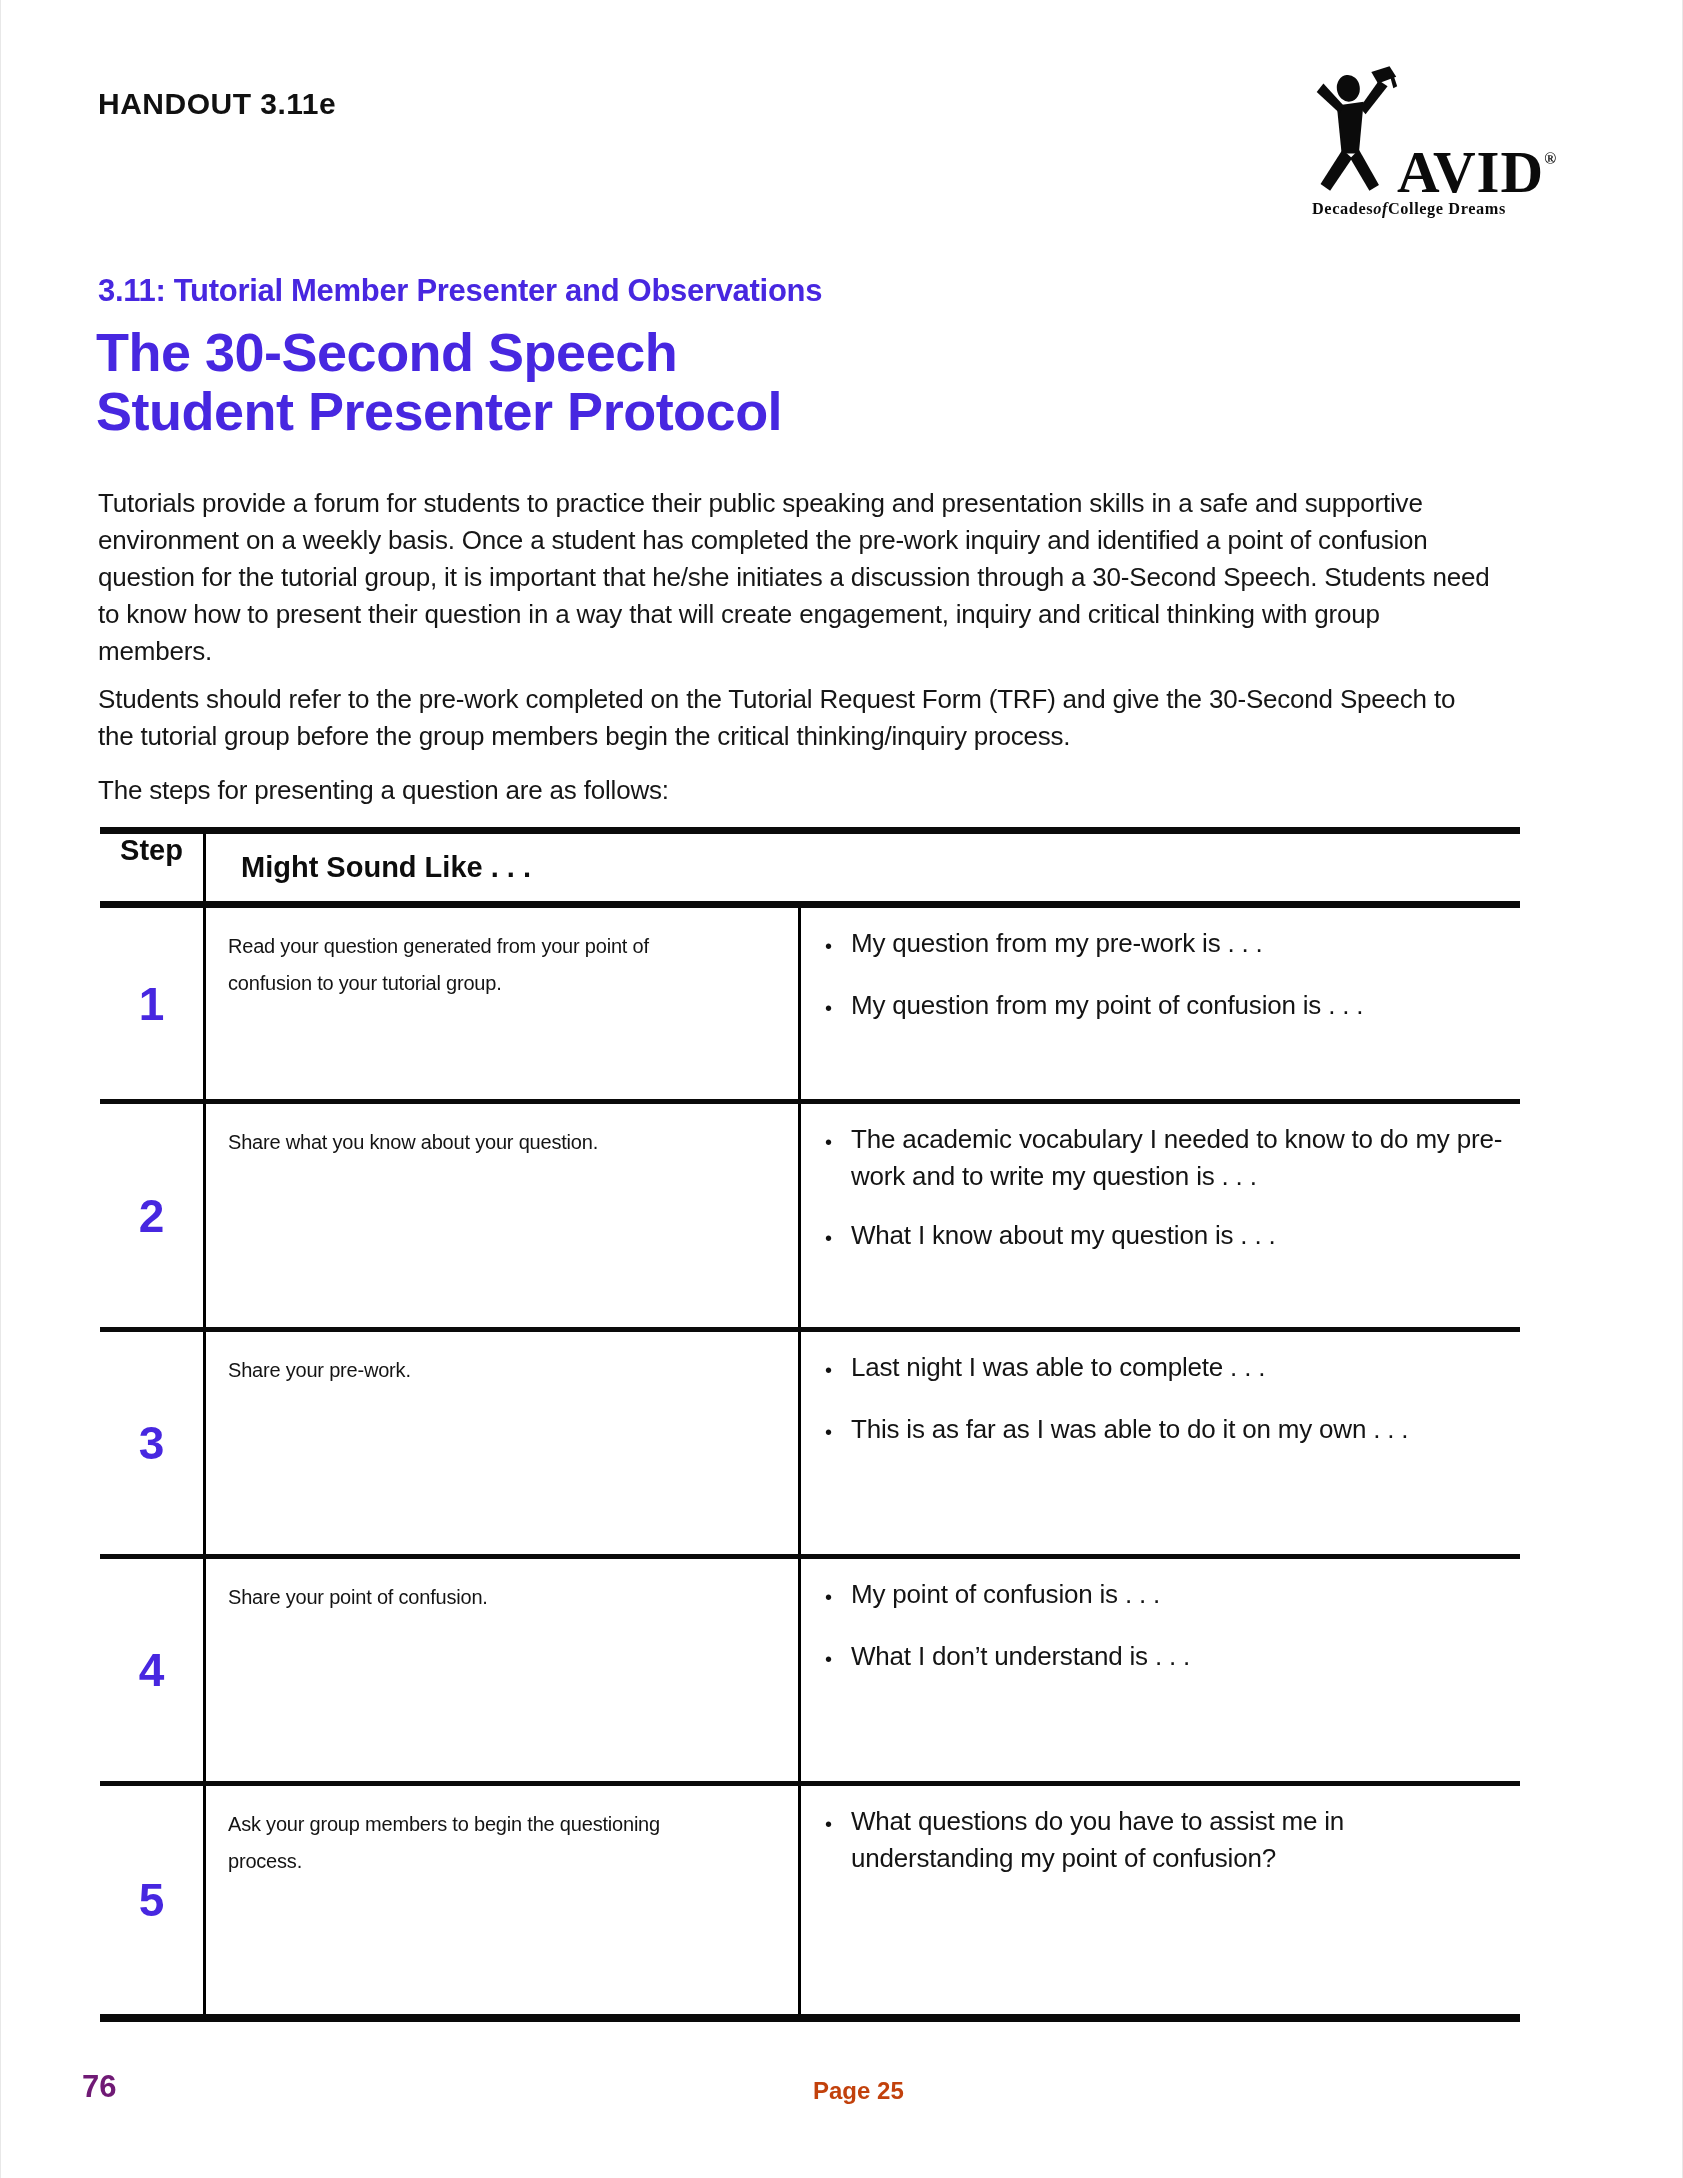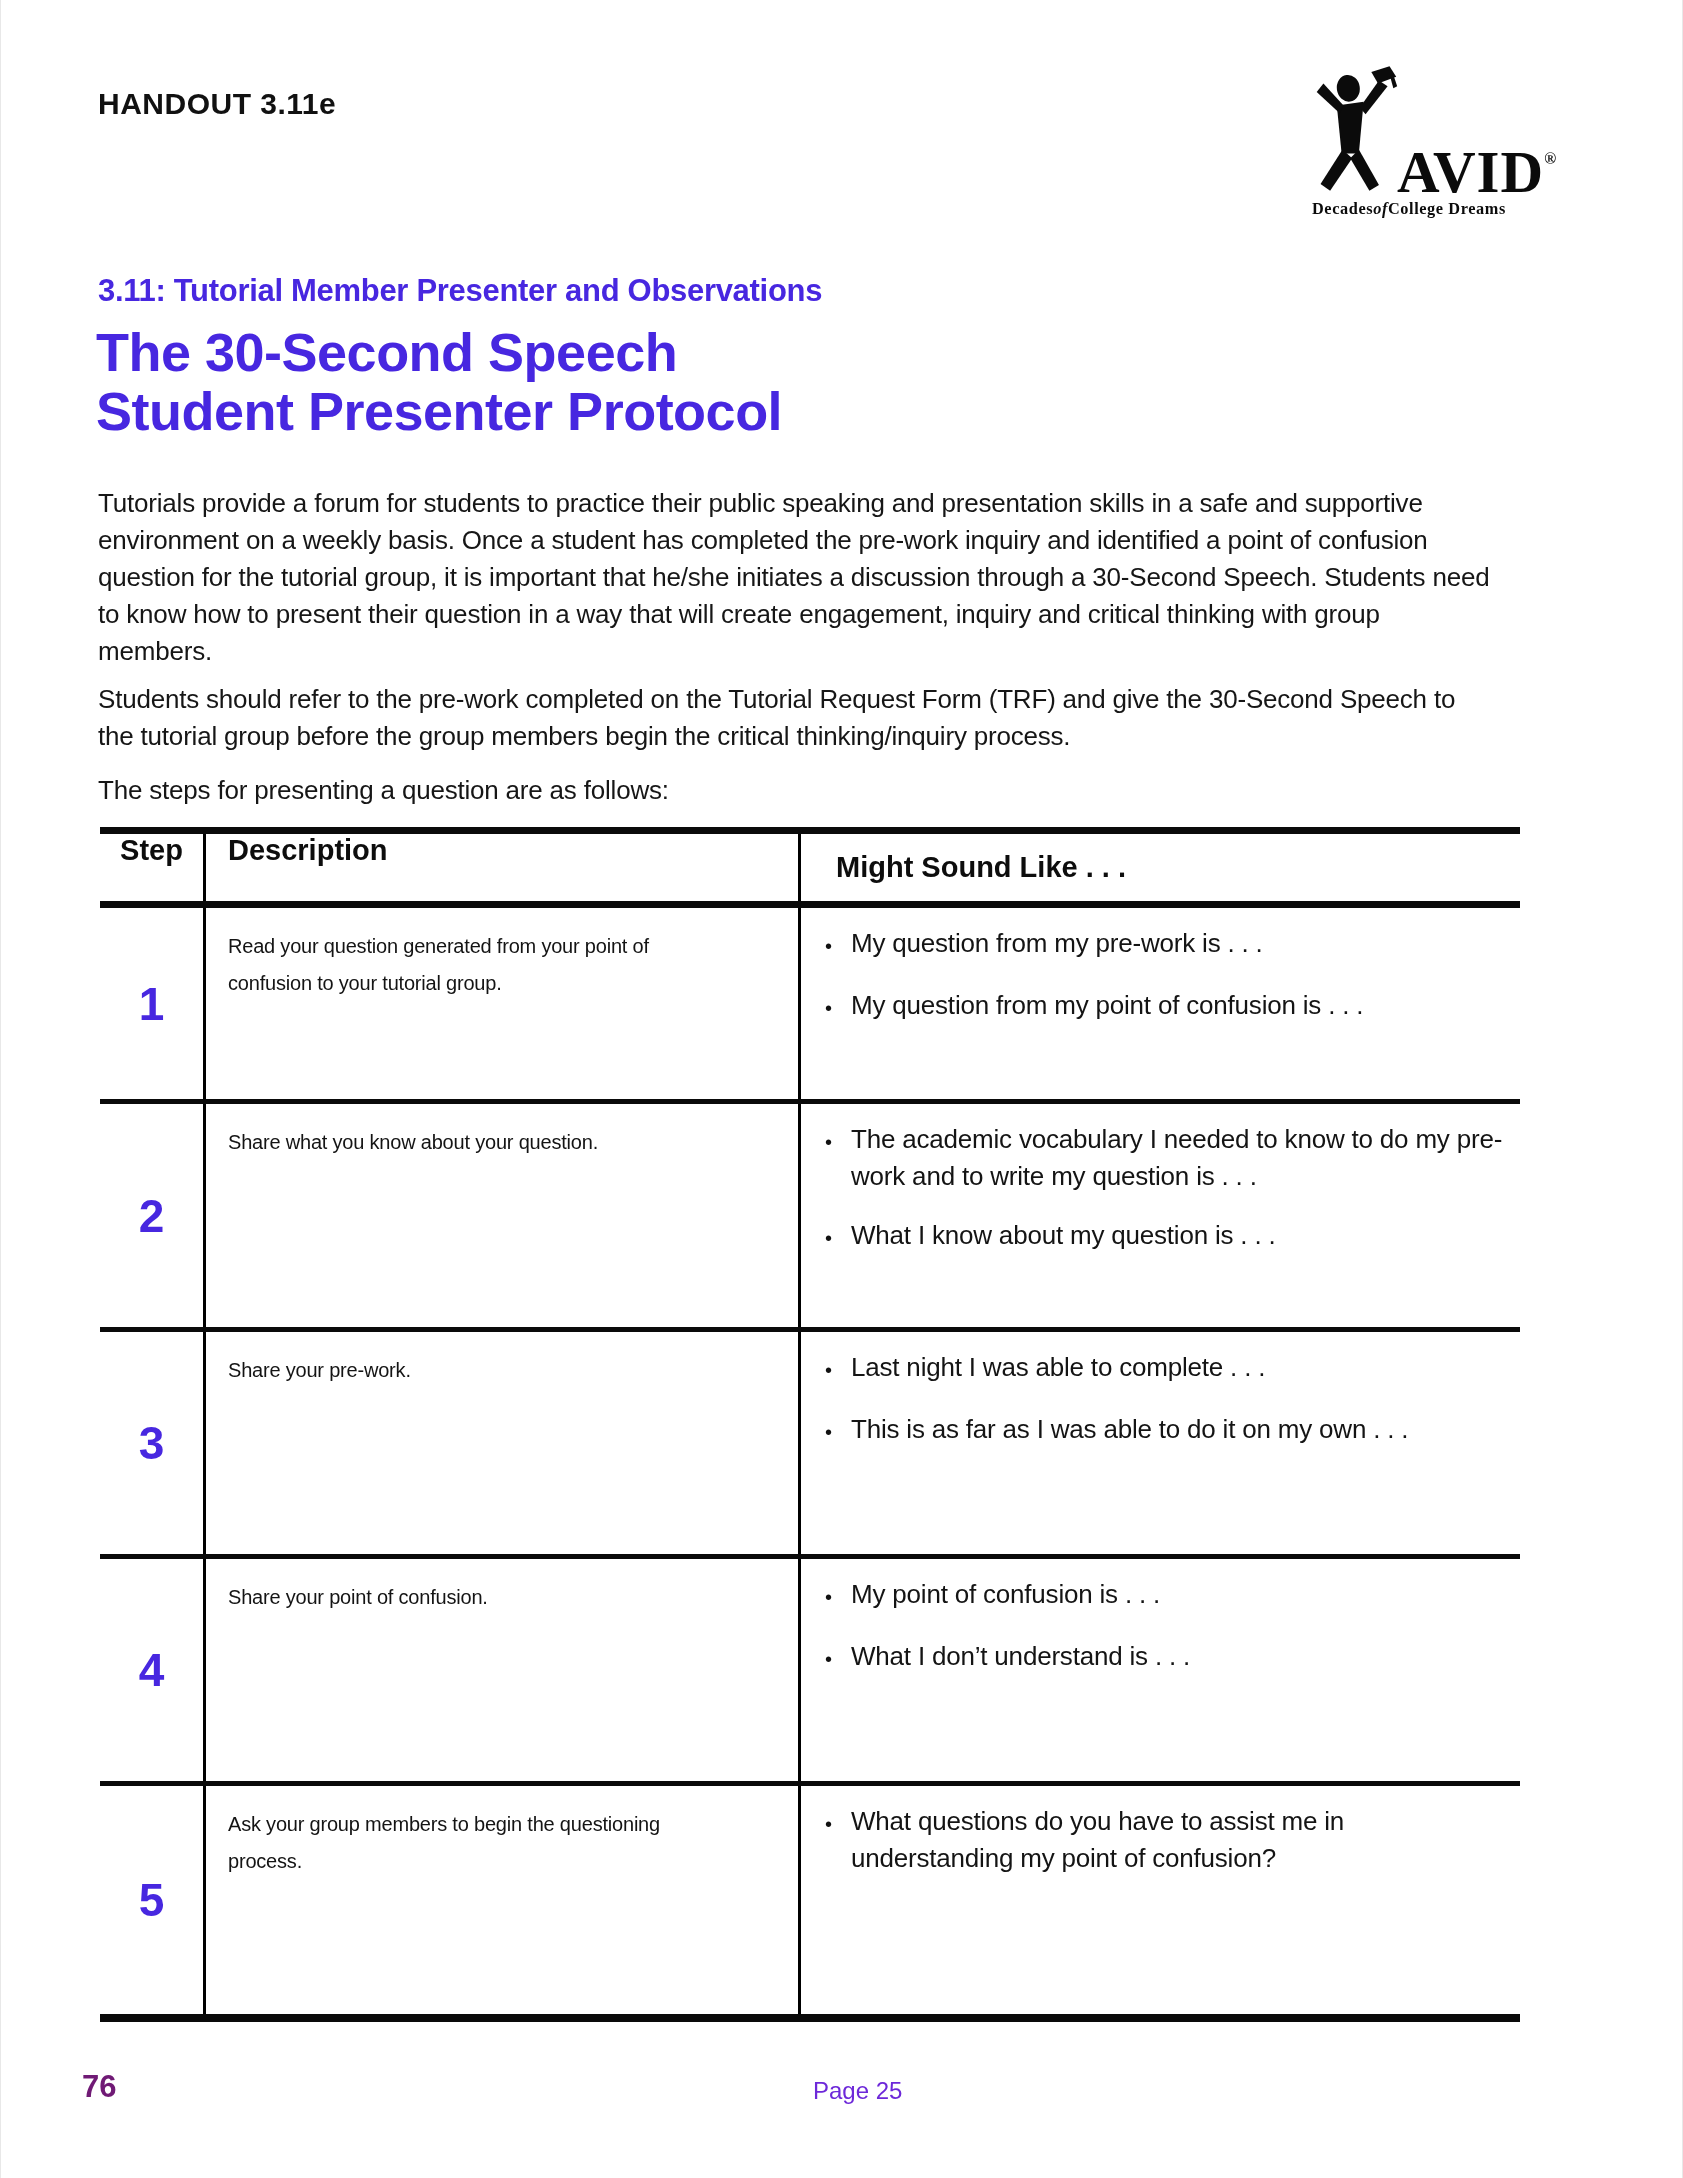--- a/index.html
+++ b/index.html
@@ -108,21 +108,21 @@
   .bullet-glyph{flex:none;width:26px;font-size:20px;padding-top:3px;color:#111;}
   .bullet-text{flex:1;}
 
   
   .footer-num{
     position:absolute;left:81px;top:2069px;
     font-size:31px;font-weight:bold;color:#701a75;
   }
   .footer-page{
     position:absolute;left:812px;top:2077px;
-    font-size:24px;color:#6d28d9;
+    font-size:24px;color:#c2410c;font-weight:bold;
   }
 </style>
 </head>
 <body>
 
 <div class="page">
 
   <div class="handout-label">HANDOUT 3.11e</div>
 
   <div class="logo">
@@ -155,21 +155,20 @@
     <div>Student Presenter Protocol</div>
   </div>
 
   <div class="para para-1">Tutorials provide a forum for students to practice their public speaking and presentation skills in a safe and supportive environment on a weekly basis. Once a student has completed the pre-work inquiry and identified a point of confusion question for the tutorial group, it is important that he/she initiates a discussion through a 30-Second Speech. Students need to know how to present their question in a way that will create engagement, inquiry and critical thinking with group members.</div>
   <div class="para para-2">Students should refer to the pre-work completed on the Tutorial Request Form (TRF) and give the 30-Second Speech to the tutorial group before the group members begin the critical thinking/inquiry process.</div>
   <div class="para para-3">The steps for presenting a question are as follows:</div>
 
   <div class="proto-table">
     <div class="thead">
       <div class="th th-step cell-border">Step</div>
-      <div class="th th-desc cell-border">Description</div>
       <div class="th th-sound">Might Sound Like . . .</div>
     </div>
     <div>
         <div class="trow">
           <div class="step-cell cell-border">1</div>
           <div class="desc-cell cell-border">
             <div class="desc-text">Read your question generated from your point of confusion to your tutorial group.</div>
           </div>
           <div class="sound-cell">
             <div class="bullet-item">

